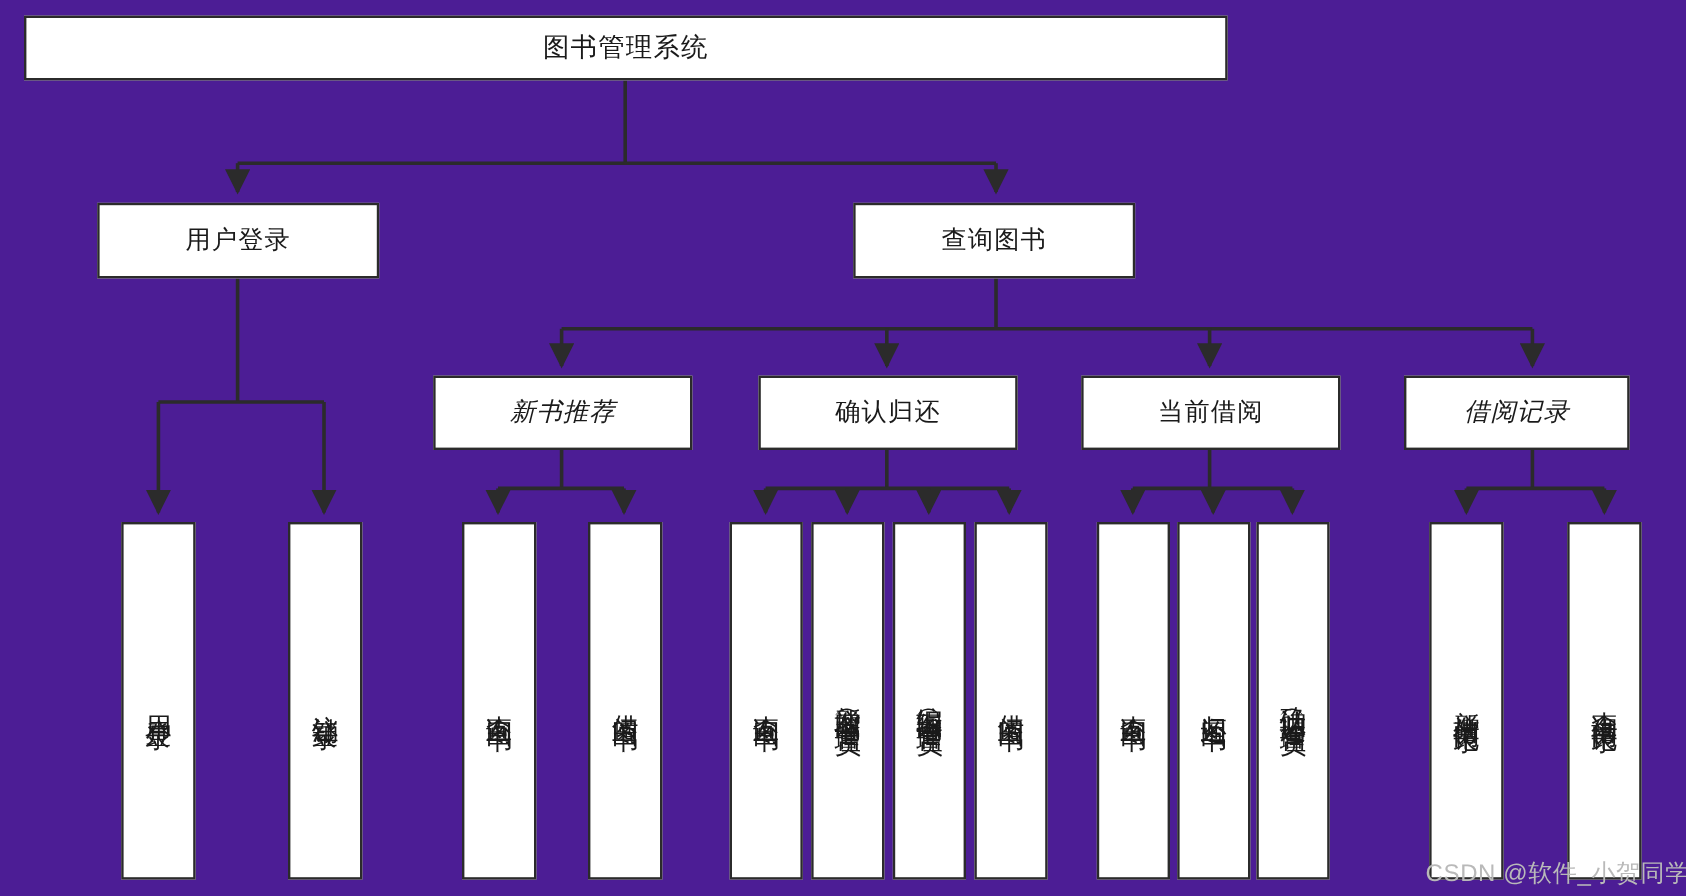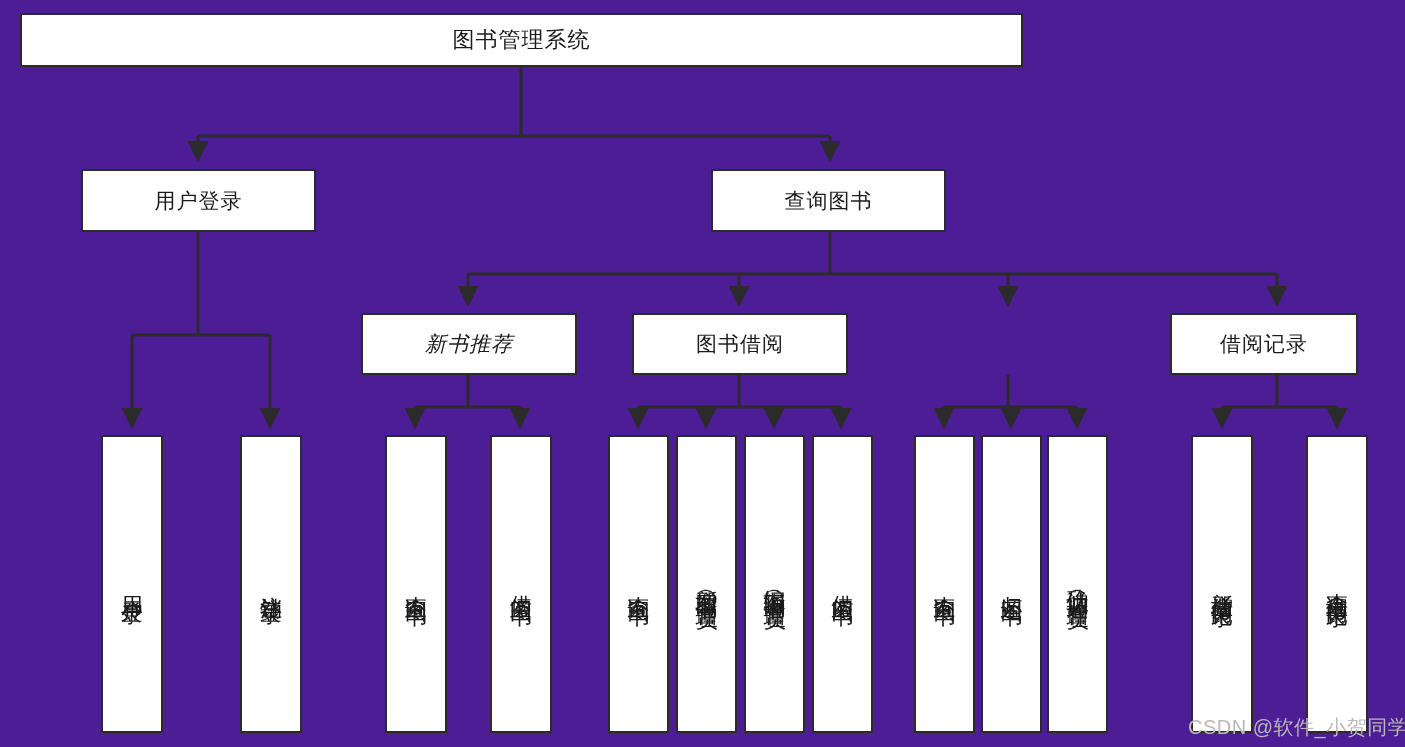--- a/index.html
+++ b/index.html
@@ -138,23 +138,26 @@
     <span class="lbl">用户登录</span>
   </div>
   <div class="node horiz" style="left:711px; top:169px; width:235px; height:63px;">
     <span class="lbl">查询图书</span>
   </div>
 
   <div class="node horiz" style="left:361px; top:313px; width:216px; height:62px;font-style:italic;">
     <span class="lbl">新书推荐</span>
   </div>
   <div class="node horiz" style="left:632px; top:313px; width:216px; height:62px;">
-    <span class="lbl">图书借阅</span>
-  </div>
-  <div class="node horiz" style="left:1170px; top:313px; width:188px; height:62px;">
+    <span class="lbl">确认归还</span>
+  </div>
+  <div class="node horiz" style="left:901px; top:313px; width:216px; height:62px;">
+    <span class="lbl">当前借阅</span>
+  </div>
+  <div class="node horiz" style="left:1170px; top:313px; width:188px; height:62px;font-style:italic;">
     <span class="lbl">借阅记录</span>
   </div>
 
   <div class="node vert" style="left:101px; top:435px; width:62px; height:298px;">
     <span class="lbl">用户登录</span>
   </div>
   <div class="node vert" style="left:240px; top:435px; width:62px; height:298px;">
     <span class="lbl">注销登录</span>
   </div>
 

